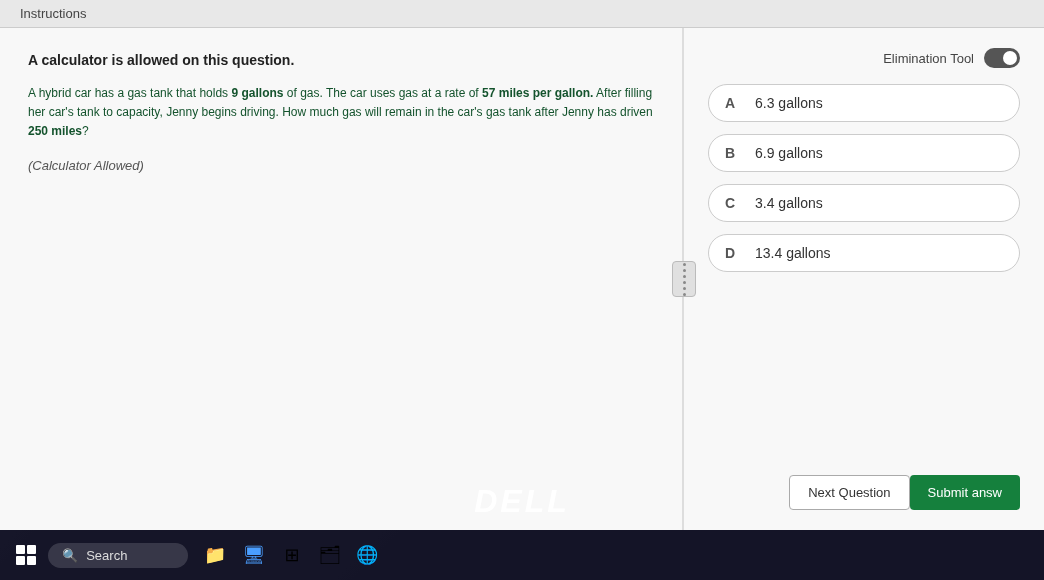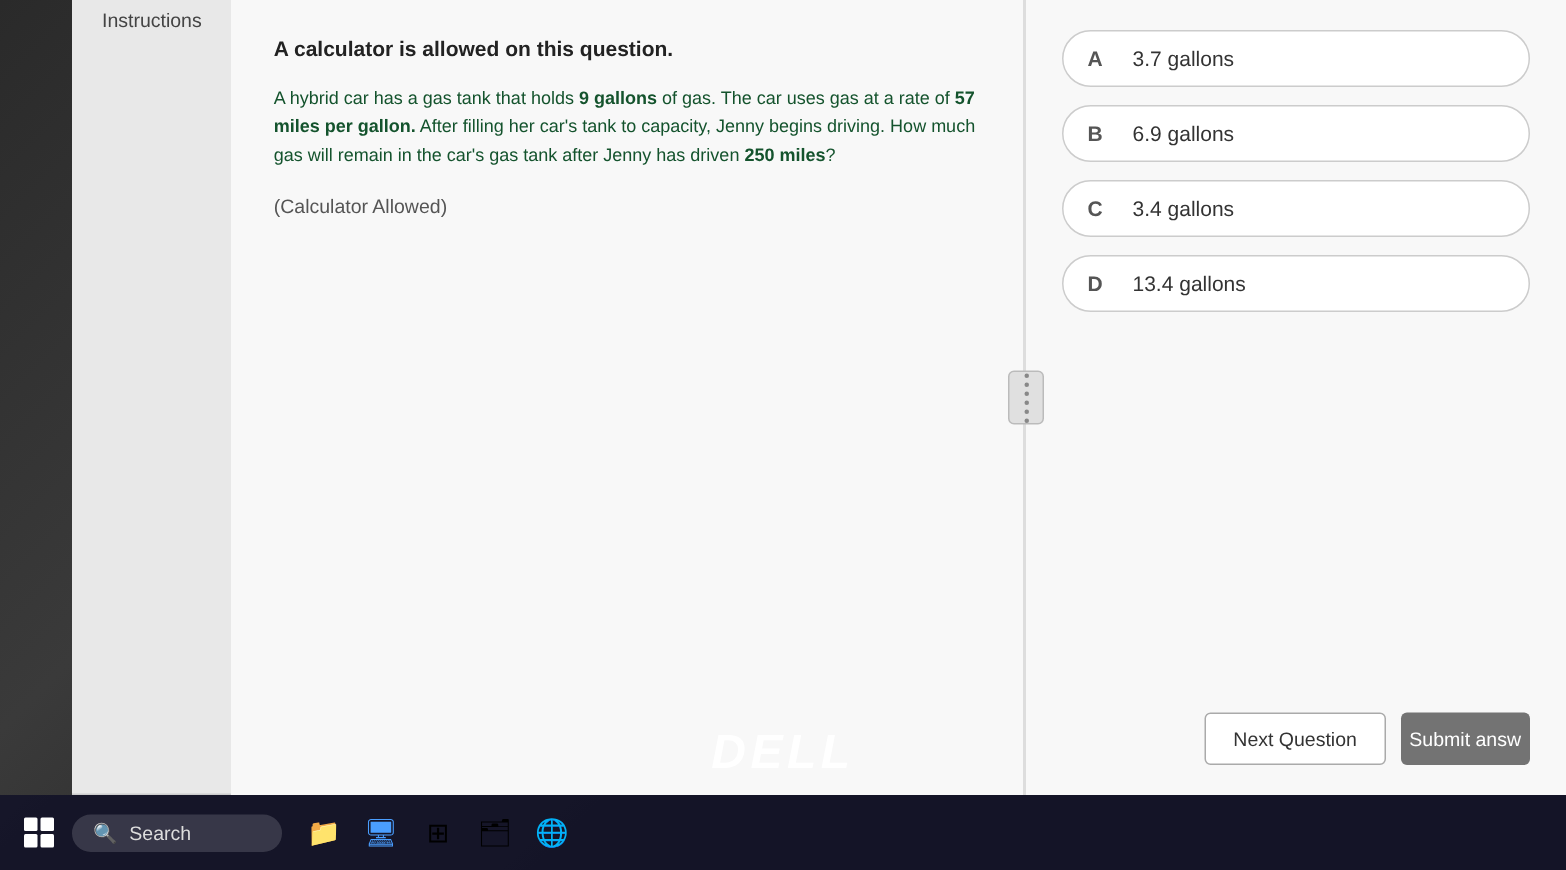--- a/index.html
+++ b/index.html
@@ -23,22 +23,21 @@
     
     .main-window {
       position: absolute;
       top: 0;
       left: 0;
       right: 0;
       bottom: 50px;
       background: #f0f0f0;
       z-index: 1;
       display: flex;
-      flex-direction: row;
-      margin-left: 48px;
+      flex-direction: column;
     }
 
     
     .top-bar {
       background: #e8e8e8;
       padding: 6px 20px;
       border-bottom: 1px solid #ccc;
       font-size: 13px;
       color: #444;
     }
@@ -73,20 +72,21 @@
       margin-bottom: 16px;
     }
 
     .question-text .bold {
       font-weight: bold;
     }
 
     .calculator-allowed {
       font-size: 13px;
       color: #555;
+      font-style: italic;
     }
 
     
     .drag-handle {
       position: absolute;
       right: -14px;
       top: 50%;
       transform: translateY(-50%);
       width: 24px;
       height: 36px;
@@ -186,38 +186,37 @@
     }
 
     .answer-text {
       color: #333;
     }
 
     
     .bottom-buttons {
       display: flex;
       justify-content: flex-end;
-      gap: 10px;
       margin-top: 16px;
       padding-top: 12px;
     }
 
     .btn-next {
       padding: 9px 18px;
       background: #fff;
       border: 1.5px solid #aaa;
       border-radius: 4px;
       font-size: 13px;
       color: #333;
       cursor: pointer;
     }
 
     .btn-submit {
-      padding: 9px 6px;
-      background: #737373;
+      padding: 9px 18px;
+      background: #15803d;
       border: none;
       border-radius: 4px;
       font-size: 13px;
       color: #fff;
       cursor: pointer;
     }
 
     
     .taskbar {
       position: absolute;
@@ -333,27 +332,33 @@
         <div class="drag-handle-dot"></div>
         <div class="drag-handle-dot"></div>
         <div class="drag-handle-dot"></div>
         <div class="drag-handle-dot"></div>
         <div class="drag-handle-dot"></div>
       </div>
     </div>
 
     <div class="right-panel">
 
+      <div class="elimination-tool-row">
+        <span class="elimination-label">Elimination Tool</span>
+        <div class="toggle-switch">
+          <div class="toggle-knob"></div>
+        </div>
+      </div>
 
 
       <div class="answer-options">
 
         <div class="answer-option">
           <span class="answer-letter">A</span>
-          <span class="answer-text">3.7 gallons</span>
+          <span class="answer-text">6.3 gallons</span>
         </div>
 
         <div class="answer-option">
           <span class="answer-letter">B</span>
           <span class="answer-text">6.9 gallons</span>
         </div>
 
         <div class="answer-option">
           <span class="answer-letter">C</span>
           <span class="answer-text">3.4 gallons</span>

